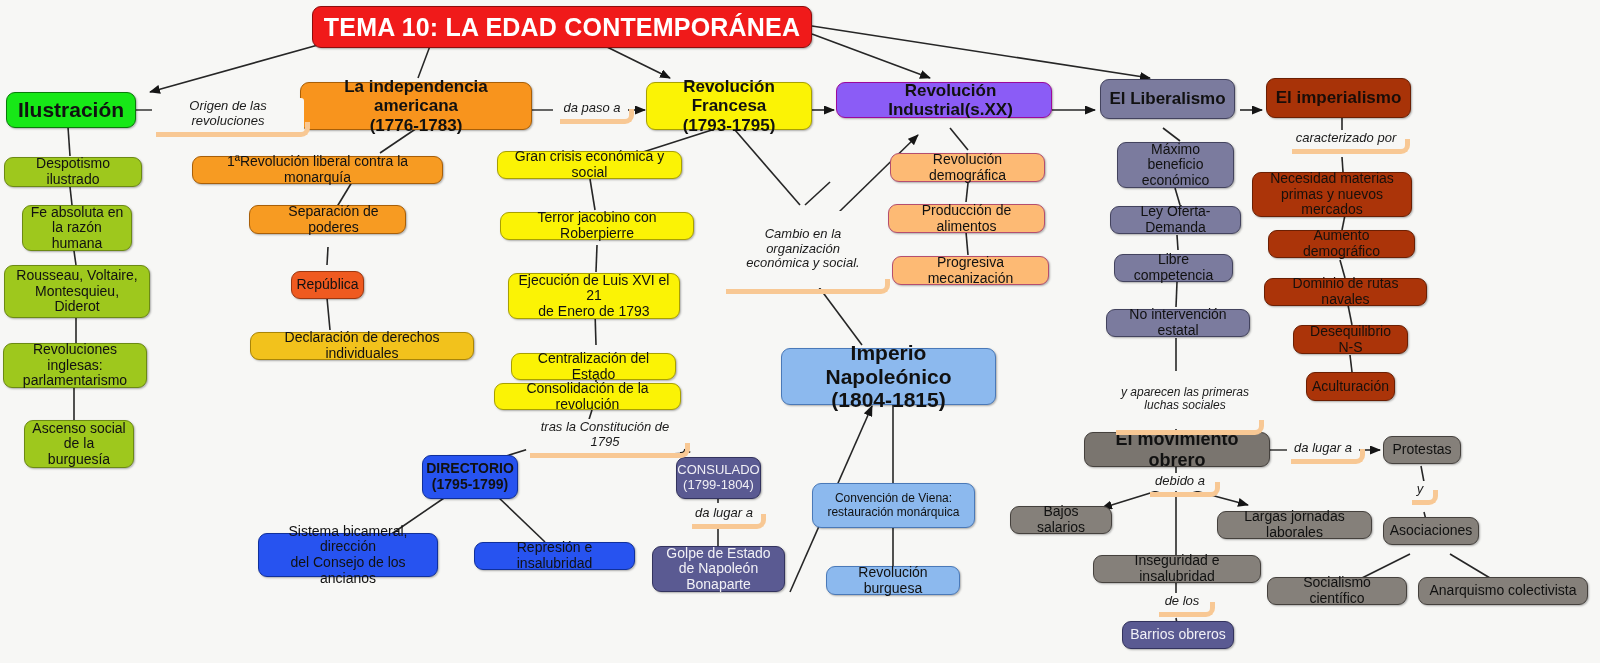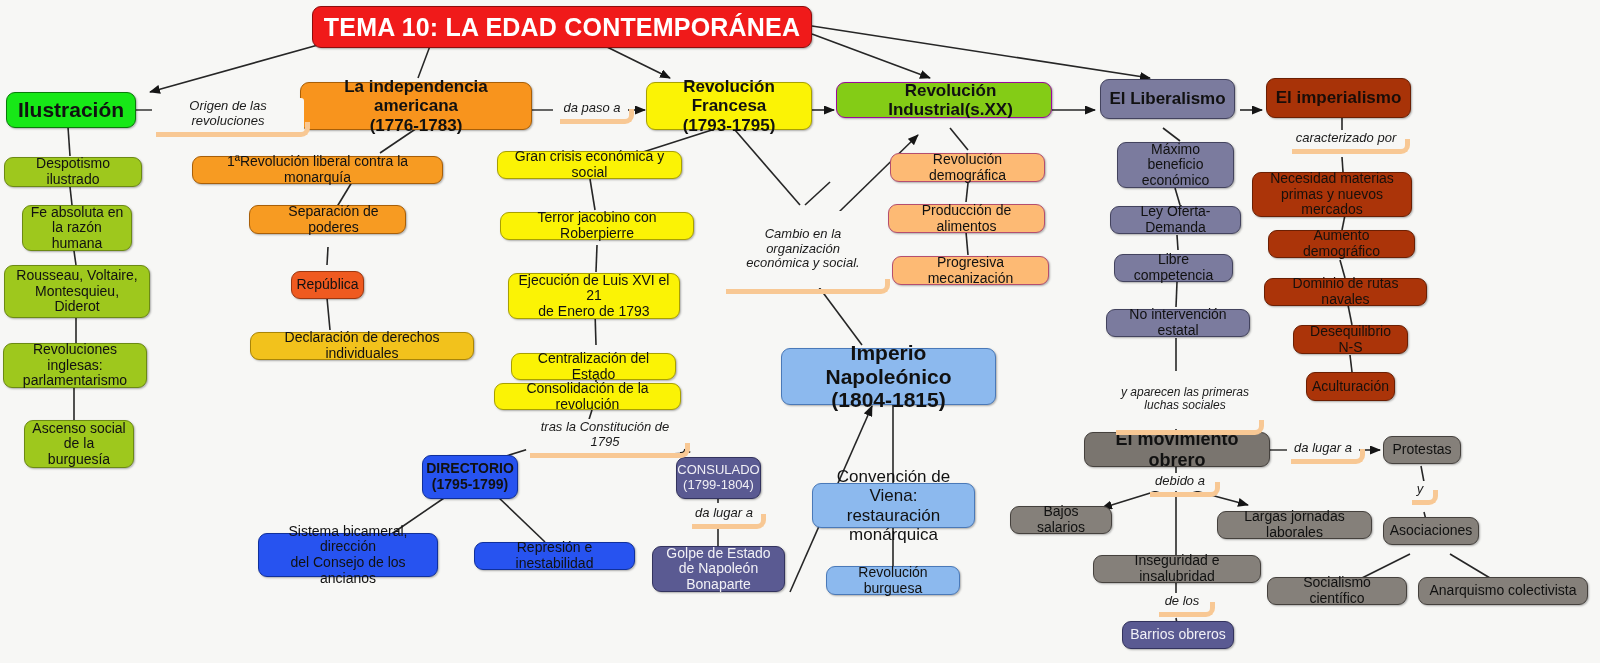--- a/index.html
+++ b/index.html
@@ -41,21 +41,21 @@
 
   
   .c-title   { background:#f01a1a; color:#fff; border-color:#8d0d0d; }
   .c-green   { background:#17e817; border-color:#0a7a0a; }
   .c-olive   { background:#9ec81d; border-color:#6c8a14; }
   .c-orange  { background:#f8941d; border-color:#a85f08; }
   .c-orange2 { background:#f79b22; border-color:#a85f08; }
   .c-redor   { background:#ef5a20; border-color:#9e3710; }
   .c-gold    { background:#f2c21c; border-color:#a98508;margin-left:36px; }
   .c-yellow  { background:#fbf305; border-color:#a8a003; }
-  .c-magenta { background:#84cc16; border-color:#9b089b;padding-left:20px; }
+  .c-magenta { background:#8b5cf6; border-color:#9b089b;padding-left:20px; }
   .c-pink    { background:#fdba74; border-color:#b54e6e; }
   .c-slate   { background:#7b7b9e; border-color:#43435e; }
   .c-brown   { background:#a83308; border-color:#6b1f03; }
   .c-brown2  { background:#ab3409; border-color:#6b1f03; }
   .c-blue    { background:#2753f0; border-color:#10309c; }
   .c-lblue   { background:#8cb9ee; border-color:#4a79b8; }
   .c-gray    { background:#7a756f; border-color:#45413d; }
   .c-gray2   { background:#85807a; border-color:#45413d; }
   .c-indigo  { background:#5a5a92; border-color:#33335e; }
 
@@ -205,29 +205,29 @@
   <div class="node c-yellow" style="left:500px; top:212px; width:194px; height:28px; font-size:14px;">Terror jacobino con Roberpierre</div>
   <div class="node c-yellow" style="left:508px; top:273px; width:172px; height:46px; font-size:14px; white-space:pre-line;">Ejecución de Luis XVI el 21
 de Enero de 1793</div>
   <div class="node c-yellow" style="left:511px; top:353px; width:165px; height:27px; font-size:14px;">Centralización del Estado</div>
   <div class="node c-yellow" style="left:494px; top:383px; width:187px; height:27px; font-size:14px;">Consolidación de la revolución</div>
 
   <div class="node bold c-blue" style="left:422px; top:455px; width:96px; height:44px; font-size:14px; white-space:pre-line;">DIRECTORIO
 (1795-1799)</div>
   <div class="node c-blue" style="left:258px; top:533px; width:180px; height:44px; font-size:14px; white-space:pre-line;">Sistema bicameral, dirección
 del Consejo de los ancianos</div>
-  <div class="node c-blue" style="left:474px; top:542px; width:161px; height:28px; font-size:14px;">Represión e inestabilidad</div>
+  <div class="node c-blue" style="left:474px; top:542px; width:161px; height:28px; font-size:14px;">Represión e insalubridad</div>
   <div class="node c-indigo" style="left:676px; top:457px; width:85px; height:42px; font-size:13px; white-space:pre-line; color:#f0eff5;">CONSULADO
 (1799-1804)</div>
   <div class="node c-indigo" style="left:652px; top:546px; width:133px; height:46px; font-size:14px; color:#f2f1f6;">Golpe de Estado de
 Napoleón Bonaparte</div>
 
   <div class="node bold c-lblue" style="left:781px; top:348px; width:215px; height:57px; font-size:21px; white-space:pre-line;">Imperio Napoleónico
 (1804-1815)</div>
-  <div class="node c-lblue" style="left:812px; top:483px; width:163px; height:45px; font-size:17px; white-space:pre-line;">Convención de Viena:
+  <div class="node c-lblue" style="left:812px; top:483px; width:163px; height:45px; font-size:12px; white-space:pre-line;">Convención de Viena:
 restauración monárquica</div>
   <div class="node c-lblue" style="left:826px; top:566px; width:134px; height:29px; font-size:14px;">Revolución burguesa</div>
 
   <div class="node bold c-magenta" style="left:836px; top:82px; width:216px; height:36px; font-size:17px;">Revolución Industrial(s.XX)</div>
   <div class="node c-pink" style="left:890px; top:153px; width:155px; height:29px; font-size:14px;">Revolución demográfica</div>
   <div class="node c-pink" style="left:888px; top:204px; width:157px; height:29px; font-size:14px;">Producción de alimentos</div>
   <div class="node c-pink" style="left:892px; top:256px; width:157px; height:29px; font-size:14px;">Progresiva mecanización</div>
 
   <div class="node bold c-slate" style="left:1100px; top:79px; width:135px; height:40px; font-size:17px;">El Liberalismo</div>
   <div class="node c-slate" style="left:1117px; top:142px; width:117px; height:46px; font-size:14px; white-space:pre-line;">Máximo beneficio

